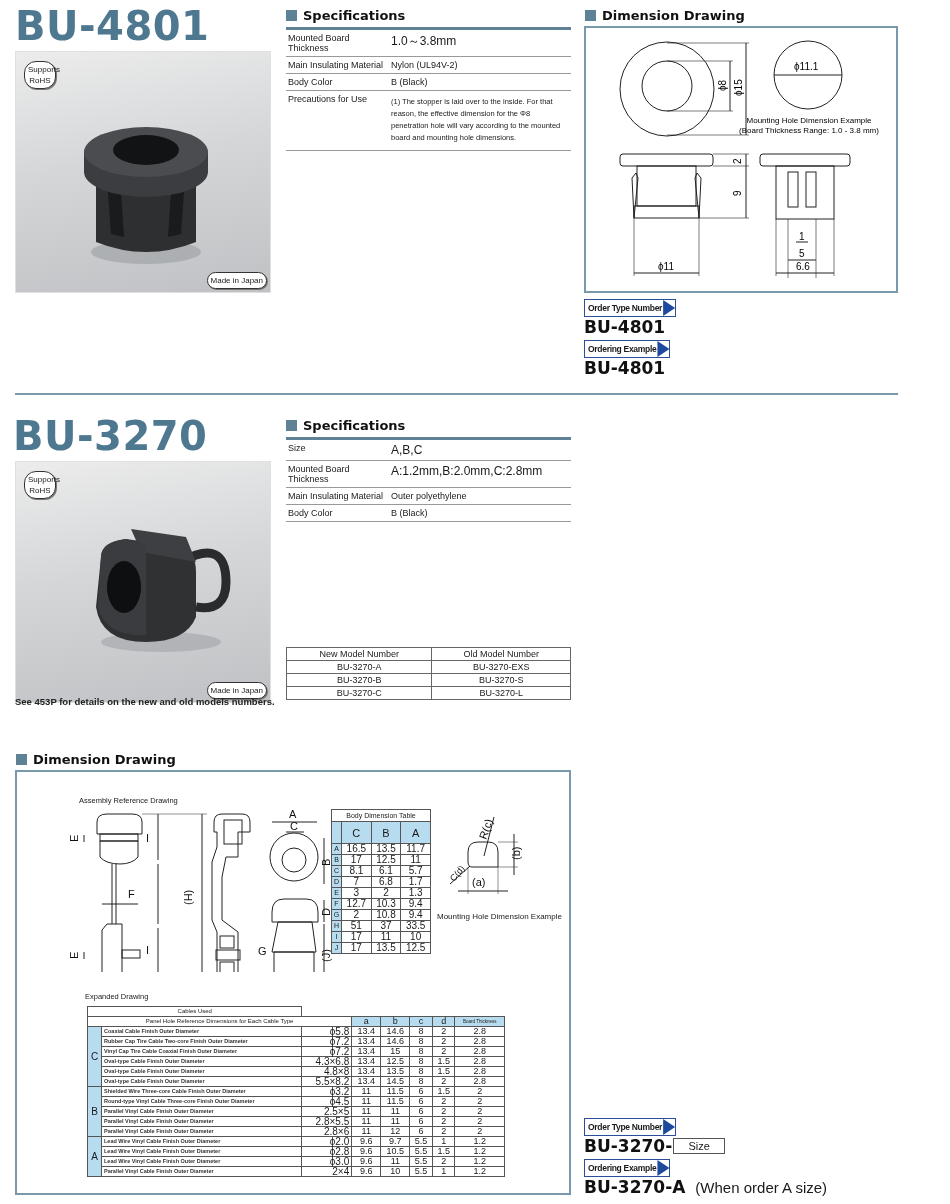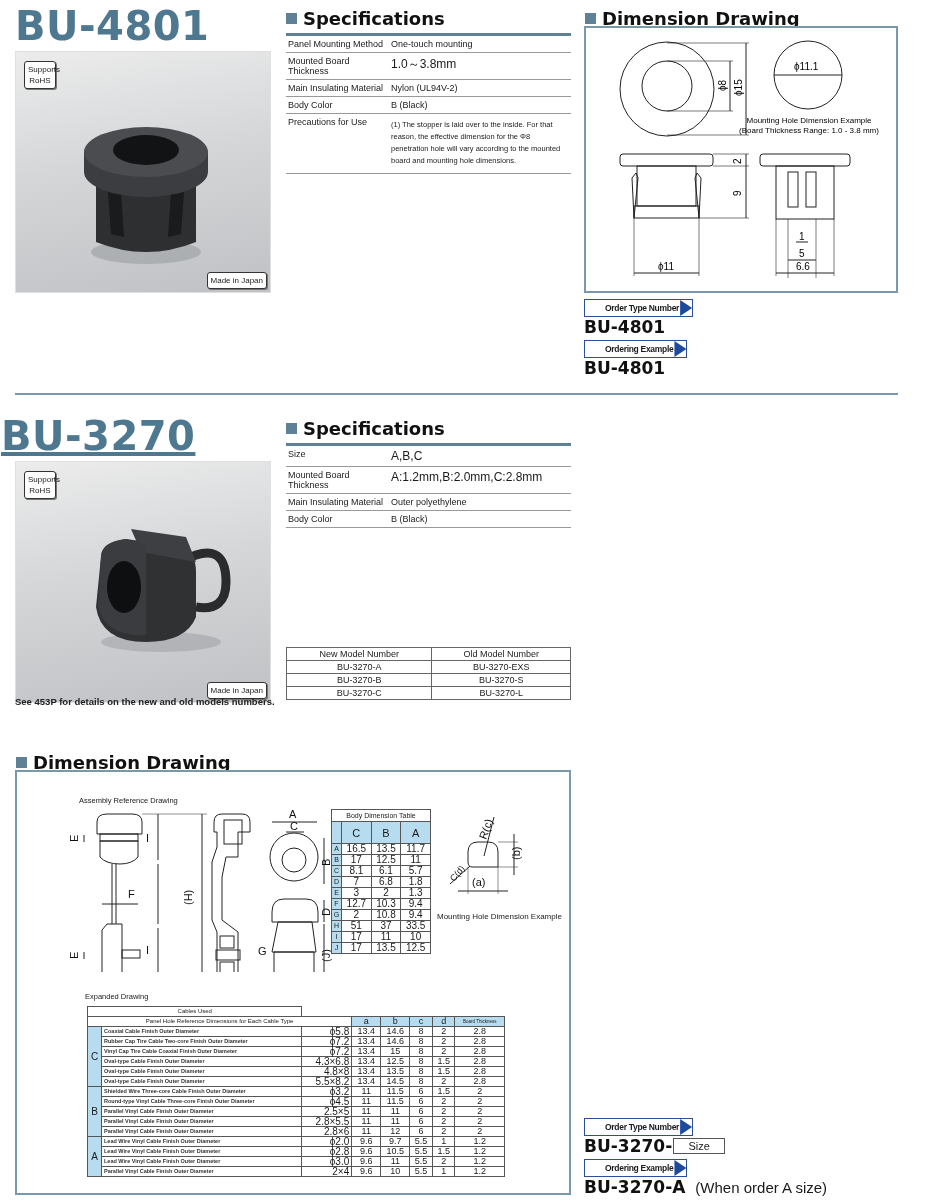--- a/index.html
+++ b/index.html
@@ -1,32 +1,32 @@
 <!DOCTYPE html>
 <html><head>
 <meta charset="utf-8">
 <style>
   * { box-sizing: border-box; margin: 0; padding: 0; }
   body { width: 950px; height: 1204px; background: #ffffff; position: relative; overflow: hidden;
          font-family: "Liberation Sans", sans-serif; color: #1a1a1a; }
   .abs { position: absolute; }
   .model-title { font-family: "DejaVu Sans", sans-serif; font-weight: bold; color: #4e7790; font-size: 40px; letter-spacing: 0.5px; line-height: 1; }
   .photo { background: linear-gradient(170deg, #ececec 0%, #d4d6d8 45%, #bfc1c4 100%); border: 1px solid #e0e0e0; }
-  .badge { position: absolute; background: #fff; border: 1px solid #333; border-radius: 3px; box-shadow: 1px 1px 0 #777;
+  .badge { position: absolute; background: #fff; border: 1px solid #333; border-radius: 12px; box-shadow: 1px 1px 0 #777;
            font-size: 8px; text-align: center; line-height: 11px; padding: 2px 3px; font-family: "Liberation Sans", sans-serif; }
-  .sec-head { display: flex; align-items: center; font-family: "DejaVu Sans", sans-serif; font-weight: bold; font-size: 18px; color: #111; }
+  .sec-head { display: flex; align-items: center; font-family: "DejaVu Sans", sans-serif; font-weight: bold; font-size: 13px; color: #111; }
   .sec-head .sq { width: 11px; height: 11px; background: #5f8196; margin-right: 6px; }
   .spec-table { border-top: 3px solid #5f8196; width: 285px; border-collapse: collapse; font-size: 9px; }
   .spec-table td { border-bottom: 1px solid #999; padding: 3px 2px; vertical-align: top; }
   .spec-table td.k { width: 103px; }
   .spec-table td.big { font-size: 12px; }
   .spec-table td.note { font-size: 7.5px; line-height: 12px; padding-top: 5px; padding-bottom: 6px; }
   .drawing-box { border: 2px solid #7a98ab; border-top-width: 2px; background: #fff; }
   .order-tag { display: inline-flex; align-items: stretch; border: 1px solid #2b4d9a; height: 18px; background: #fff; }
-  .order-tag span { font-size: 8.5px; font-weight: bold; padding: 3px 3px 0 3px; letter-spacing: -0.3px; white-space: nowrap; margin-left: 17px; }
+  .order-tag span { font-size: 8.5px; font-weight: bold; padding: 3px 3px 0 3px; letter-spacing: -0.3px; white-space: nowrap; }
   .order-tag i { width: 12px; background: #1d4a9e; clip-path: polygon(0 0, 100% 50%, 0 100%); margin-left: -2px; }
   .order-val { font-family: "DejaVu Sans", sans-serif; font-weight: bold; font-size: 17px; color: #111; }
   .divider { height: 2px; background: #7a98ab; }
   table.mt { border-collapse: collapse; font-size: 9px; }
   table.mt td, table.mt th { border: 1px solid #666; text-align: center; font-weight: normal; padding: 1px 2px; }
   table.bd { border-collapse: collapse; font-size: 10px; }
   table.bd td { border: 1px solid #555; text-align: center; padding: 0 2px; line-height: 10px; height: 11px; }
   table.bd .hdr { background: #b7dcef; font-size: 11px; height: 22px; }
   table.bd .rl { background: #b7dcef; font-size: 7px; width: 10px; padding: 0; }
   table.ex { border-collapse: collapse; font-size: 9px; }
@@ -58,24 +58,20 @@
   <div class="badge" style="right:3px;bottom:3px;"><span>Made in Japan</span></div>
 </div>
 
 <div class="abs" style="left:286px;top:8px;">
   <div class="sec-head" style="margin-bottom:4px;">
       <div class="sq"></div>
       <span>Specifications</span>
     </div>
   <table class="spec-table">
     <tbody>
-        <tr>
-          <td class="k">Panel Mounting Method</td>
-          <td>One-touch mounting</td>
-        </tr>
     <tr>
           <td class="k">Mounted Board Thickness</td>
           <td class="big">1.0～3.8mm</td>
         </tr>
     <tr>
           <td class="k">Main Insulating Material</td>
           <td>Nylon (UL94V-2)</td>
         </tr>
     <tr>
           <td class="k">Body Color</td>
@@ -153,21 +149,21 @@
   <div class="order-val">BU-4801</div>
   <div class="order-tag" style="margin-top:3px;">
       <span>Ordering Example</span>
       <i></i>
     </div>
   <div class="order-val">BU-4801</div>
 </div>
 
 <div class="abs divider" style="left:15px;top:393px;width:883px;"></div>
 
-<div class="abs model-title" style="left:1px;top:416px;text-decoration:underline;">BU-3270</div>
+<div class="abs model-title" style="left:13px;top:416px;">BU-3270</div>
 
 <div class="abs photo" style="left:15px;top:461px;width:256px;height:242px;">
   <div class="badge" style="left:8px;top:9px;width:32px;"><span>Supports RoHS</span></div>
   <svg class="abs" style="left:70px;top:55px;" width="160" height="150" viewBox="0 0 160 150">
     <ellipse cx="75" cy="125" rx="60" ry="10" fill="#9ea1a5" opacity="0.55"></ellipse>
     <path d="M95 45 Q140 20 140 65 Q140 95 110 90" fill="none" stroke="#2a2b2d" stroke-width="9"></path>
     <path d="M15 40 Q15 25 40 22 L95 30 Q110 35 110 55 L110 100 Q100 125 60 125 Q15 125 10 90 Z" fill="#2f3133"></path>
     <path d="M45 12 L100 20 L110 45 L55 35 Z" fill="#3d3f42"></path>
     <path d="M15 40 Q15 25 40 22 L60 28 L60 118 Q20 120 12 90 Z" fill="#3a3c3f"></path>
     <ellipse cx="38" cy="70" rx="17" ry="26" fill="#0e0f10"></ellipse>
@@ -306,21 +302,21 @@
     <tr>
           <td class="rl">C</td>
           <td>8.1</td>
           <td>6.1</td>
           <td>5.7</td>
         </tr>
     <tr>
           <td class="rl">D</td>
           <td>7</td>
           <td>6.8</td>
-          <td>1.8</td>
+          <td>1.7</td>
         </tr>
     <tr>
           <td class="rl">E</td>
           <td>3</td>
           <td>2</td>
           <td>1.3</td>
         </tr>
     <tr>
           <td class="rl">F</td>
           <td>12.7</td>

